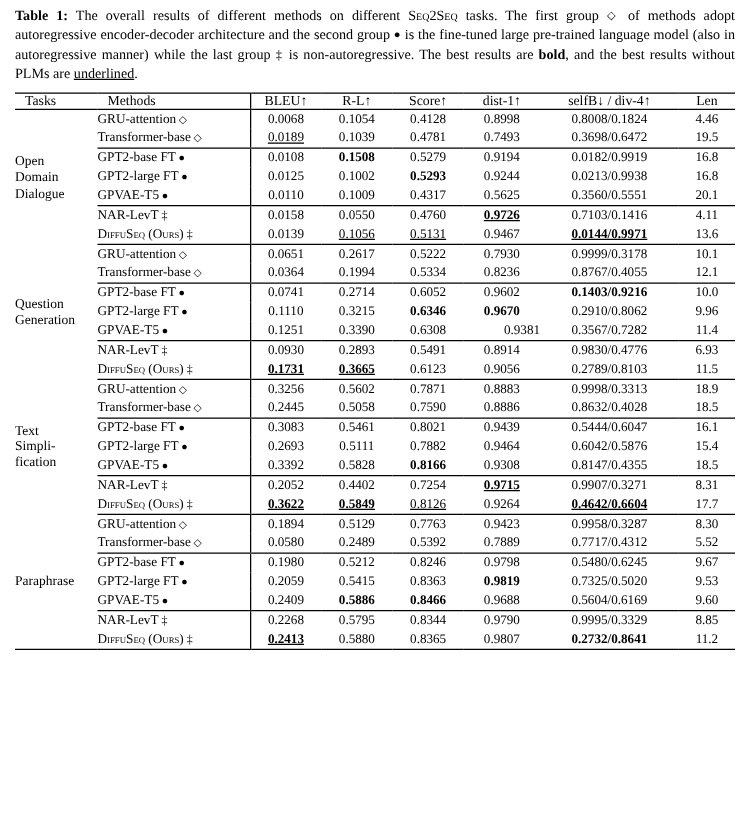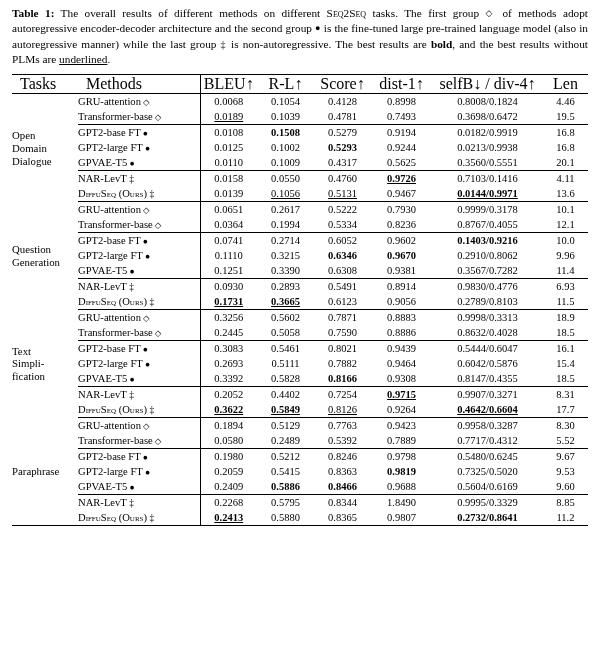--- a/index.html
+++ b/index.html
@@ -43,21 +43,21 @@
   }
   table.main td, table.main th {
     padding: 0;
     vertical-align: middle;
   }
   .outer-top { border-top: 1.2px solid #000; }
   .outer-bottom { border-bottom: 1.2px solid #000; }
 
   .hdr td {
     text-align: center;
-    font-size: 16px;
+    font-size: 11px;
     padding: 5px 0 5px 0;
   }
   .hdr td.left {
     text-align: left;
     padding-left: 8px;
   }
   .vsep { border-left: 1px solid #000; }
   .hdr-row-bottom td { border-bottom: 1px solid #000; }
 
   td.task {
@@ -230,21 +230,21 @@
           <td class="num rowcell"><b class="bd">0.6346</b></td>
           <td class="num rowcell"><b class="bd">0.9670</b></td>
           <td class="num rowcell">0.2910/0.8062</td>
           <td class="num rowcell">9.96</td>
         </tr>
         <tr>
           <td class="method rowcell" style="border-bottom: 0.6px solid rgb(0, 0, 0);"><span>GPVAE-T5</span><span style="font-size: 8.5px;"> ●</span></td>
           <td class="num rowcell vsep" style="border-bottom: 0.6px solid rgb(0, 0, 0); margin-left: 11px;">0.1251</td>
           <td class="num rowcell" style="border-bottom: 0.6px solid rgb(0, 0, 0);">0.3390</td>
           <td class="num rowcell" style="border-bottom: 0.6px solid rgb(0, 0, 0);">0.6308</td>
-          <td class="num rowcell" style="border-bottom: 0.6px solid rgb(0, 0, 0);">0.9381</td>
+          <td class="num rowcell" style="border-bottom: 0.6px solid rgb(0, 0, 0); text-align: right;">0.9381</td>
           <td class="num rowcell" style="border-bottom: 0.6px solid rgb(0, 0, 0);">0.3567/0.7282</td>
           <td class="num rowcell" style="border-bottom: 0.6px solid rgb(0, 0, 0);">11.4</td>
         </tr>
         <tr>
           <td class="method rowcell"><span>NAR-LevT</span><span style="font-size: 9.5px;"> ‡</span></td>
           <td class="num rowcell vsep">0.0930</td>
           <td class="num rowcell">0.2893</td>
           <td class="num rowcell">0.5491</td>
           <td class="num rowcell">0.8914</td>
           <td class="num rowcell">0.9830/0.4776</td>
@@ -373,21 +373,21 @@
           <td class="num rowcell" style="border-bottom: 0.6px solid rgb(0, 0, 0);"><b class="bd">0.8466</b></td>
           <td class="num rowcell" style="border-bottom: 0.6px solid rgb(0, 0, 0);">0.9688</td>
           <td class="num rowcell" style="border-bottom: 0.6px solid rgb(0, 0, 0);">0.5604/0.6169</td>
           <td class="num rowcell" style="border-bottom: 0.6px solid rgb(0, 0, 0);">9.60</td>
         </tr>
         <tr>
           <td class="method rowcell"><span>NAR-LevT</span><span style="font-size: 9.5px;"> ‡</span></td>
           <td class="num rowcell vsep">0.2268</td>
           <td class="num rowcell">0.5795</td>
           <td class="num rowcell">0.8344</td>
-          <td class="num rowcell">1.8490</td>
+          <td class="num rowcell">0.9790</td>
           <td class="num rowcell">0.9995/0.3329</td>
           <td class="num rowcell">8.85</td>
         </tr>
         <tr class="outer-bottom">
           <td class="method rowcell" style="border-bottom: 1.2px solid rgb(0, 0, 0);"><span class="sc-small">DiffuSeq (Ours)</span><span style="font-size: 9.5px;"> ‡</span></td>
           <td class="num rowcell vsep" style="border-bottom: 1.2px solid rgb(0, 0, 0);"><u class="ul"><b class="bd">0.2413</b></u></td>
           <td class="num rowcell" style="border-bottom: 1.2px solid rgb(0, 0, 0);">0.5880</td>
           <td class="num rowcell" style="border-bottom: 1.2px solid rgb(0, 0, 0);">0.8365</td>
           <td class="num rowcell" style="border-bottom: 1.2px solid rgb(0, 0, 0);">0.9807</td>
           <td class="num rowcell" style="border-bottom: 1.2px solid rgb(0, 0, 0); margin-top: 20px;"><b class="bd">0.2732/0.8641</b></td>

